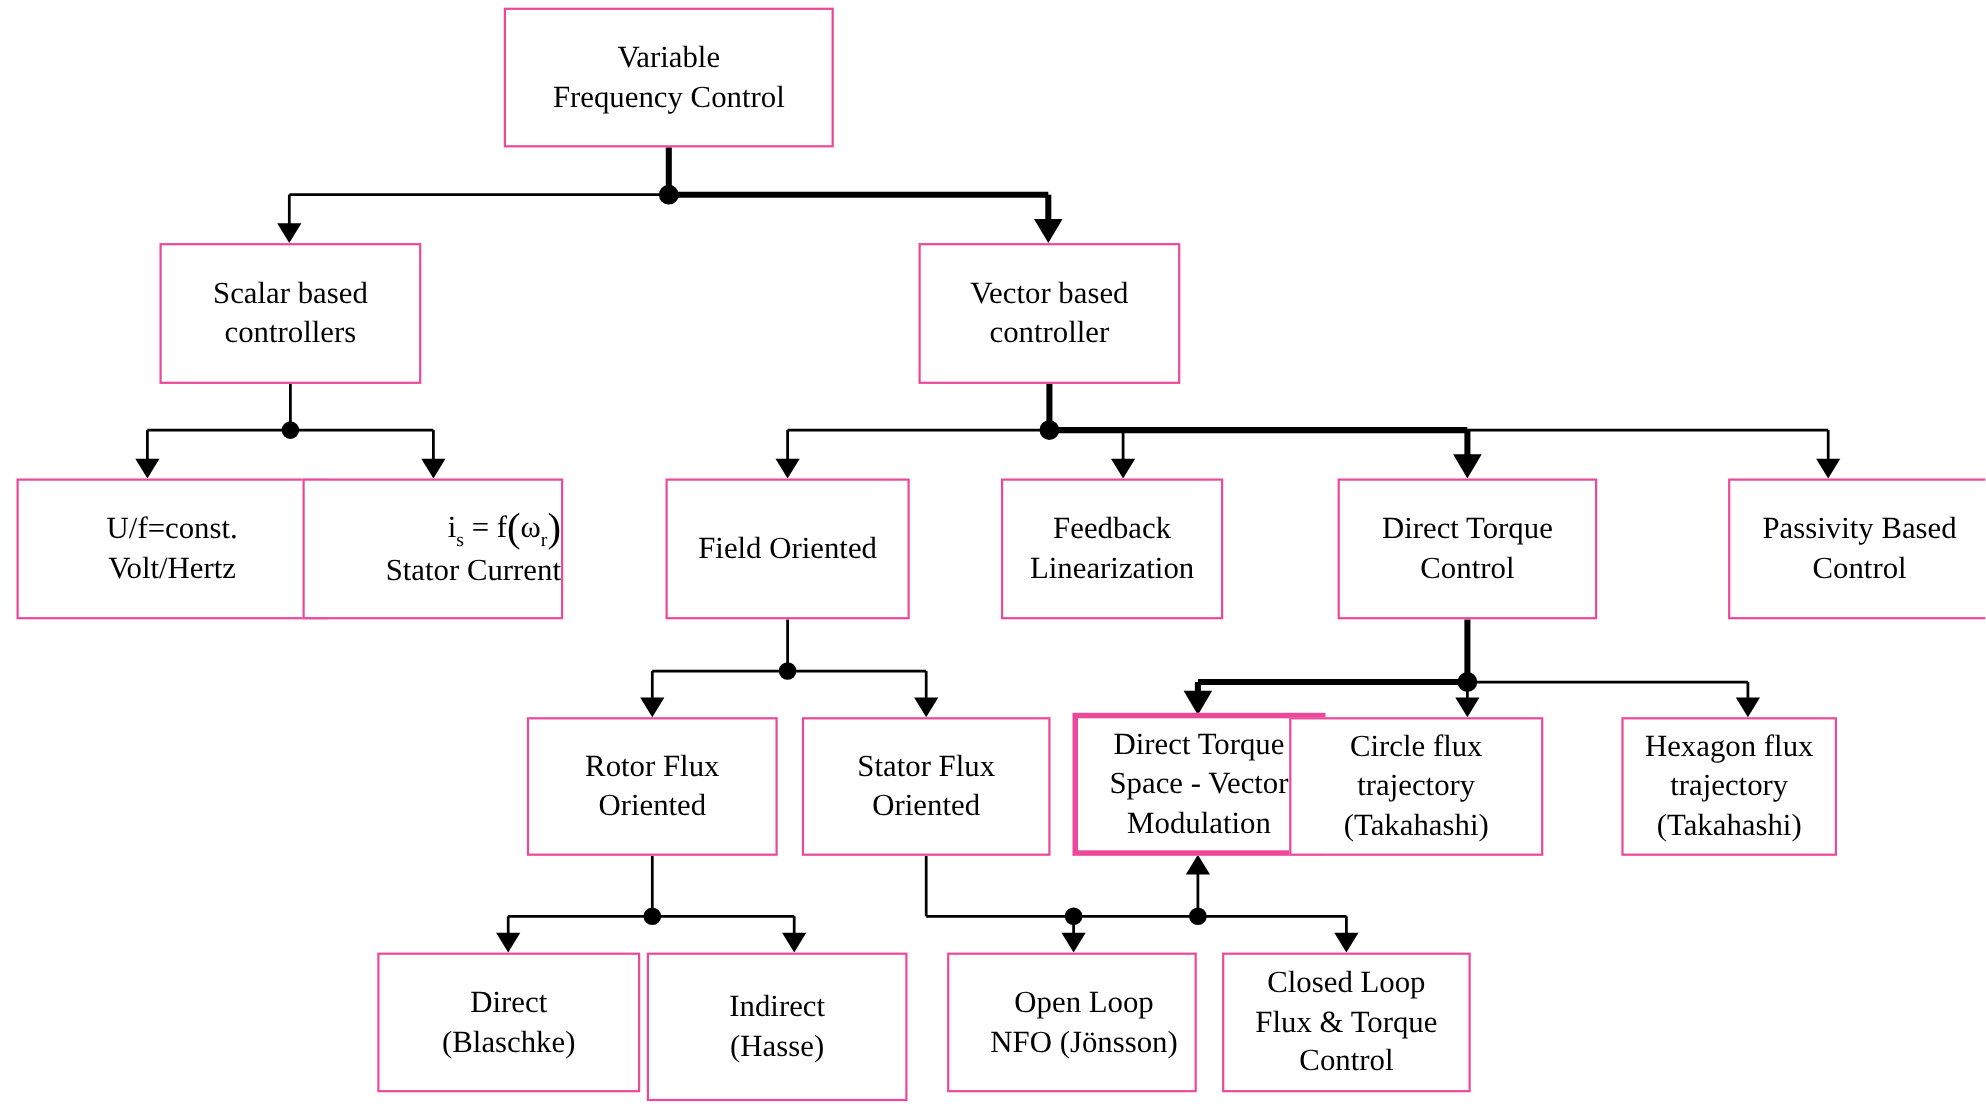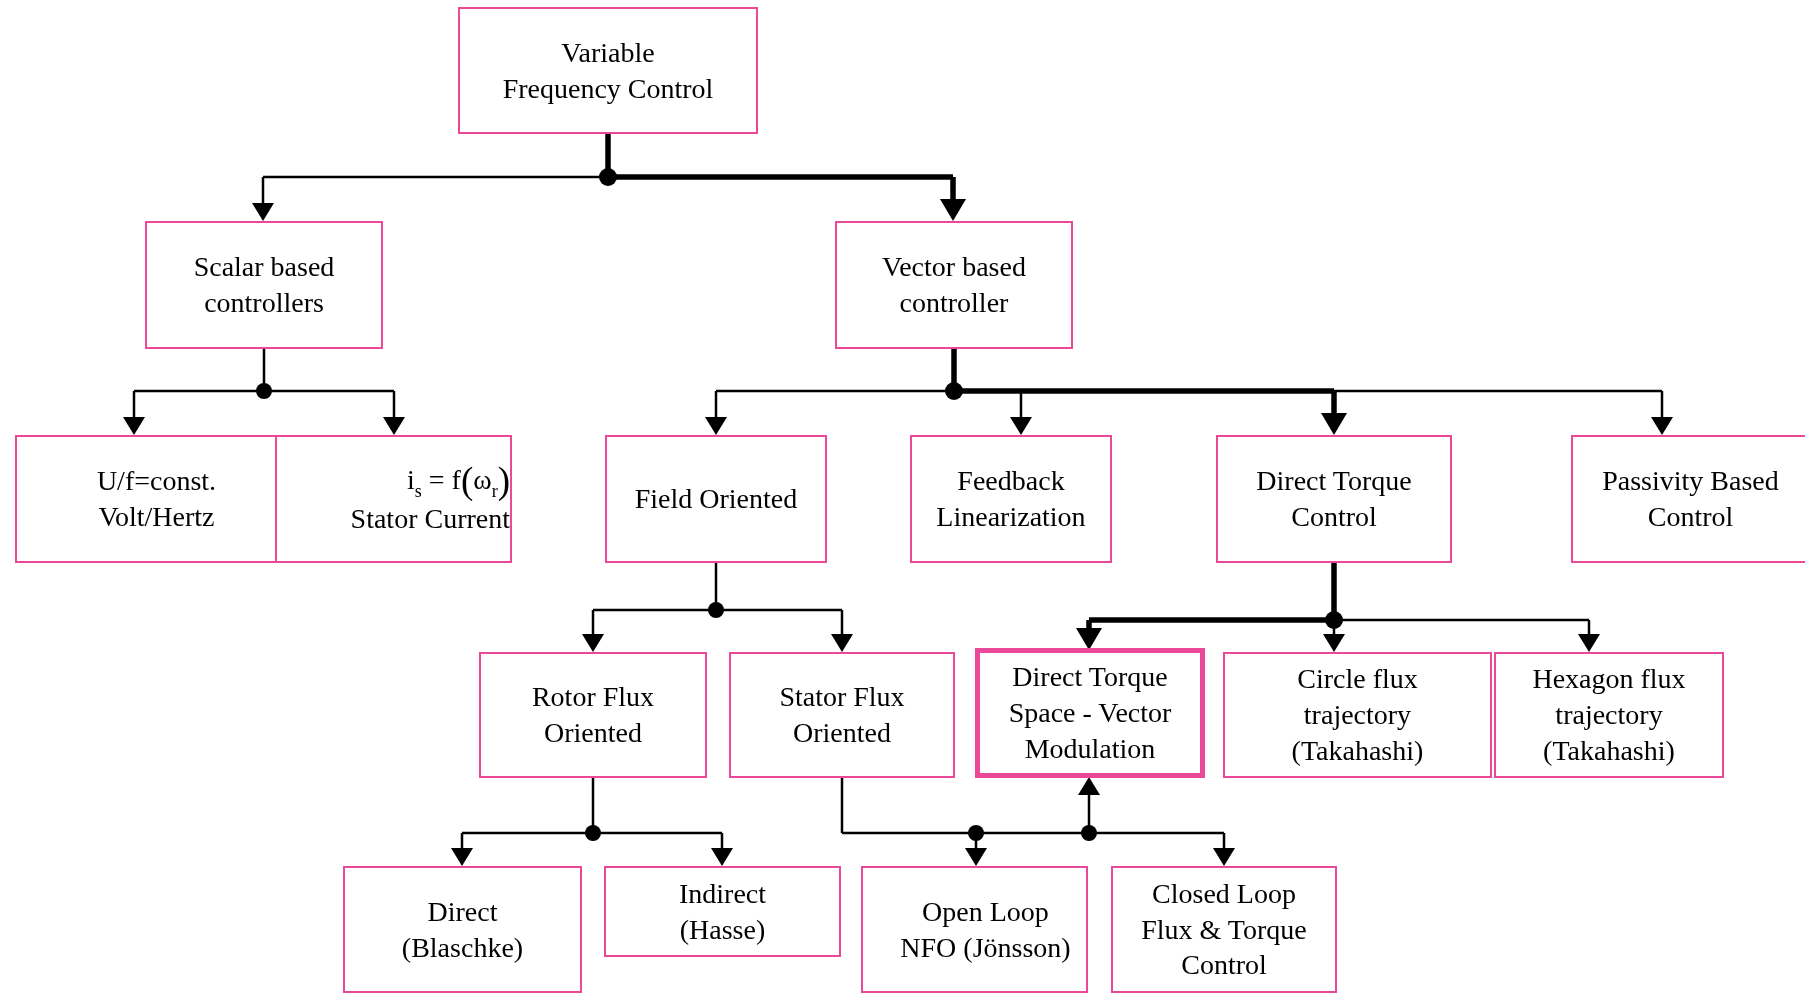--- a/index.html
+++ b/index.html
@@ -152,30 +152,30 @@
   <div class="node" style="left:1543px; top:435px; width:239px; height:128px;margin-left:28px;">Passivity Based
 Control</div>
 
   <div class="node" style="left:479px; top:652px; width:228px; height:126px;">Rotor Flux
 Oriented</div>
   <div class="node" style="left:729px; top:652px; width:226px; height:126px;">Stator Flux
 Oriented</div>
   <div class="node bold" style="left:975px; top:648px; width:230px; height:130px;">Direct Torque
 Space - Vector
 Modulation</div>
-  <div class="node" style="left:1223px; top:652px; width:269px; height:126px;">Circle flux
+  <div class="node" style="left:1172px; top:652px; width:231px; height:126px;">Circle flux
 trajectory
 (Takahashi)</div>
-  <div class="node" style="left:1474px; top:652px; width:230px; height:126px;margin-left:20px;">Hexagon flux
+  <div class="node" style="left:1474px; top:652px; width:196px; height:126px;">Hexagon flux
 trajectory
 (Takahashi)</div>
 
   <div class="node" style="left:343px; top:866px; width:239px; height:127px;">Direct
 (Blaschke)</div>
-  <div class="node" style="left:604px; top:866px; width:237px; height:91px;">Indirect
+  <div class="node" style="left:588px; top:866px; width:237px; height:135px;">Indirect
 (Hasse)</div>
   <div class="node" style="left:861px; top:866px; width:227px; height:127px;padding-left:22px;">Open Loop
 NFO (Jönsson)</div>
   <div class="node" style="left:1111px; top:866px; width:226px; height:127px;">Closed Loop
 Flux &amp; Torque
 Control</div>
 
 </div>
 
 </body></html>

